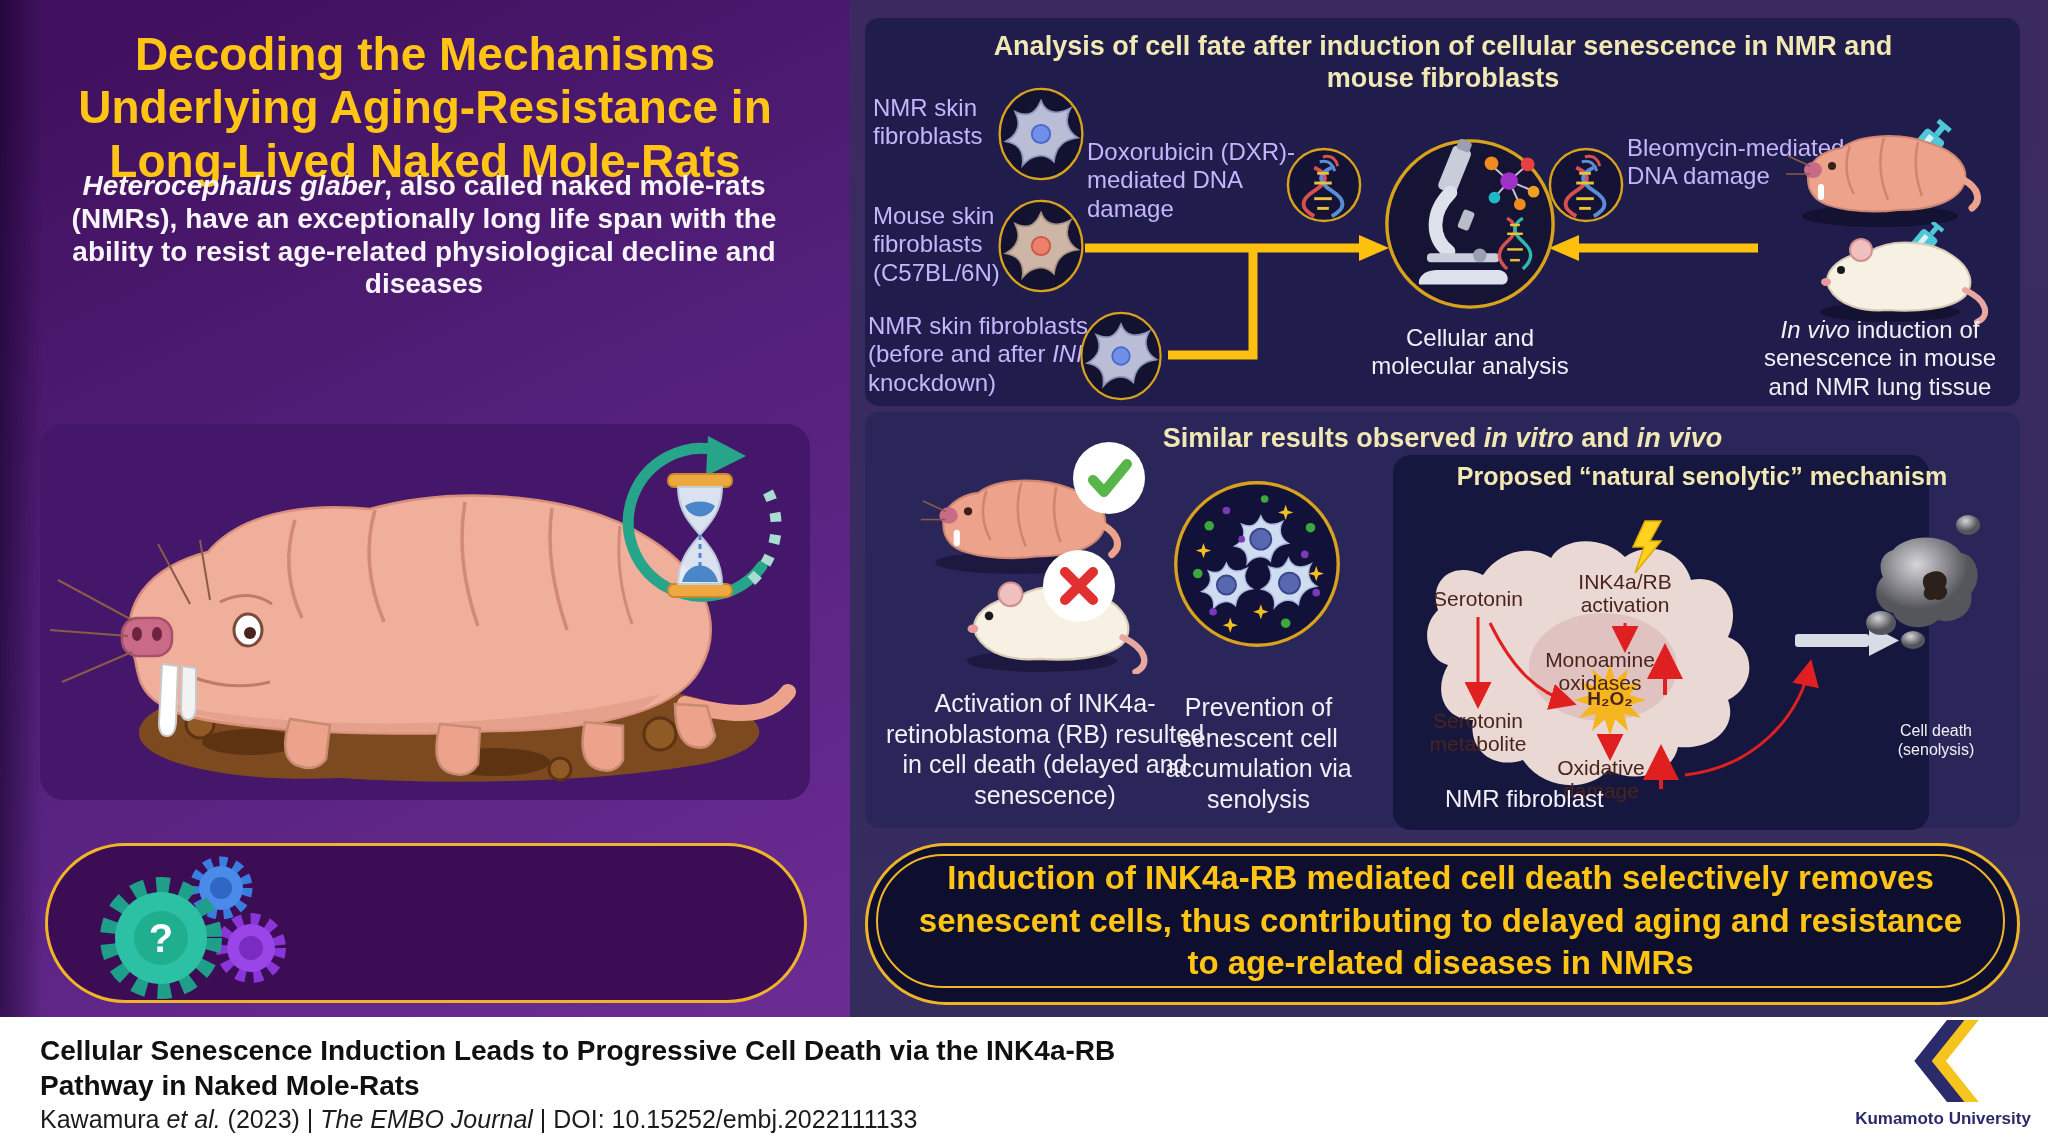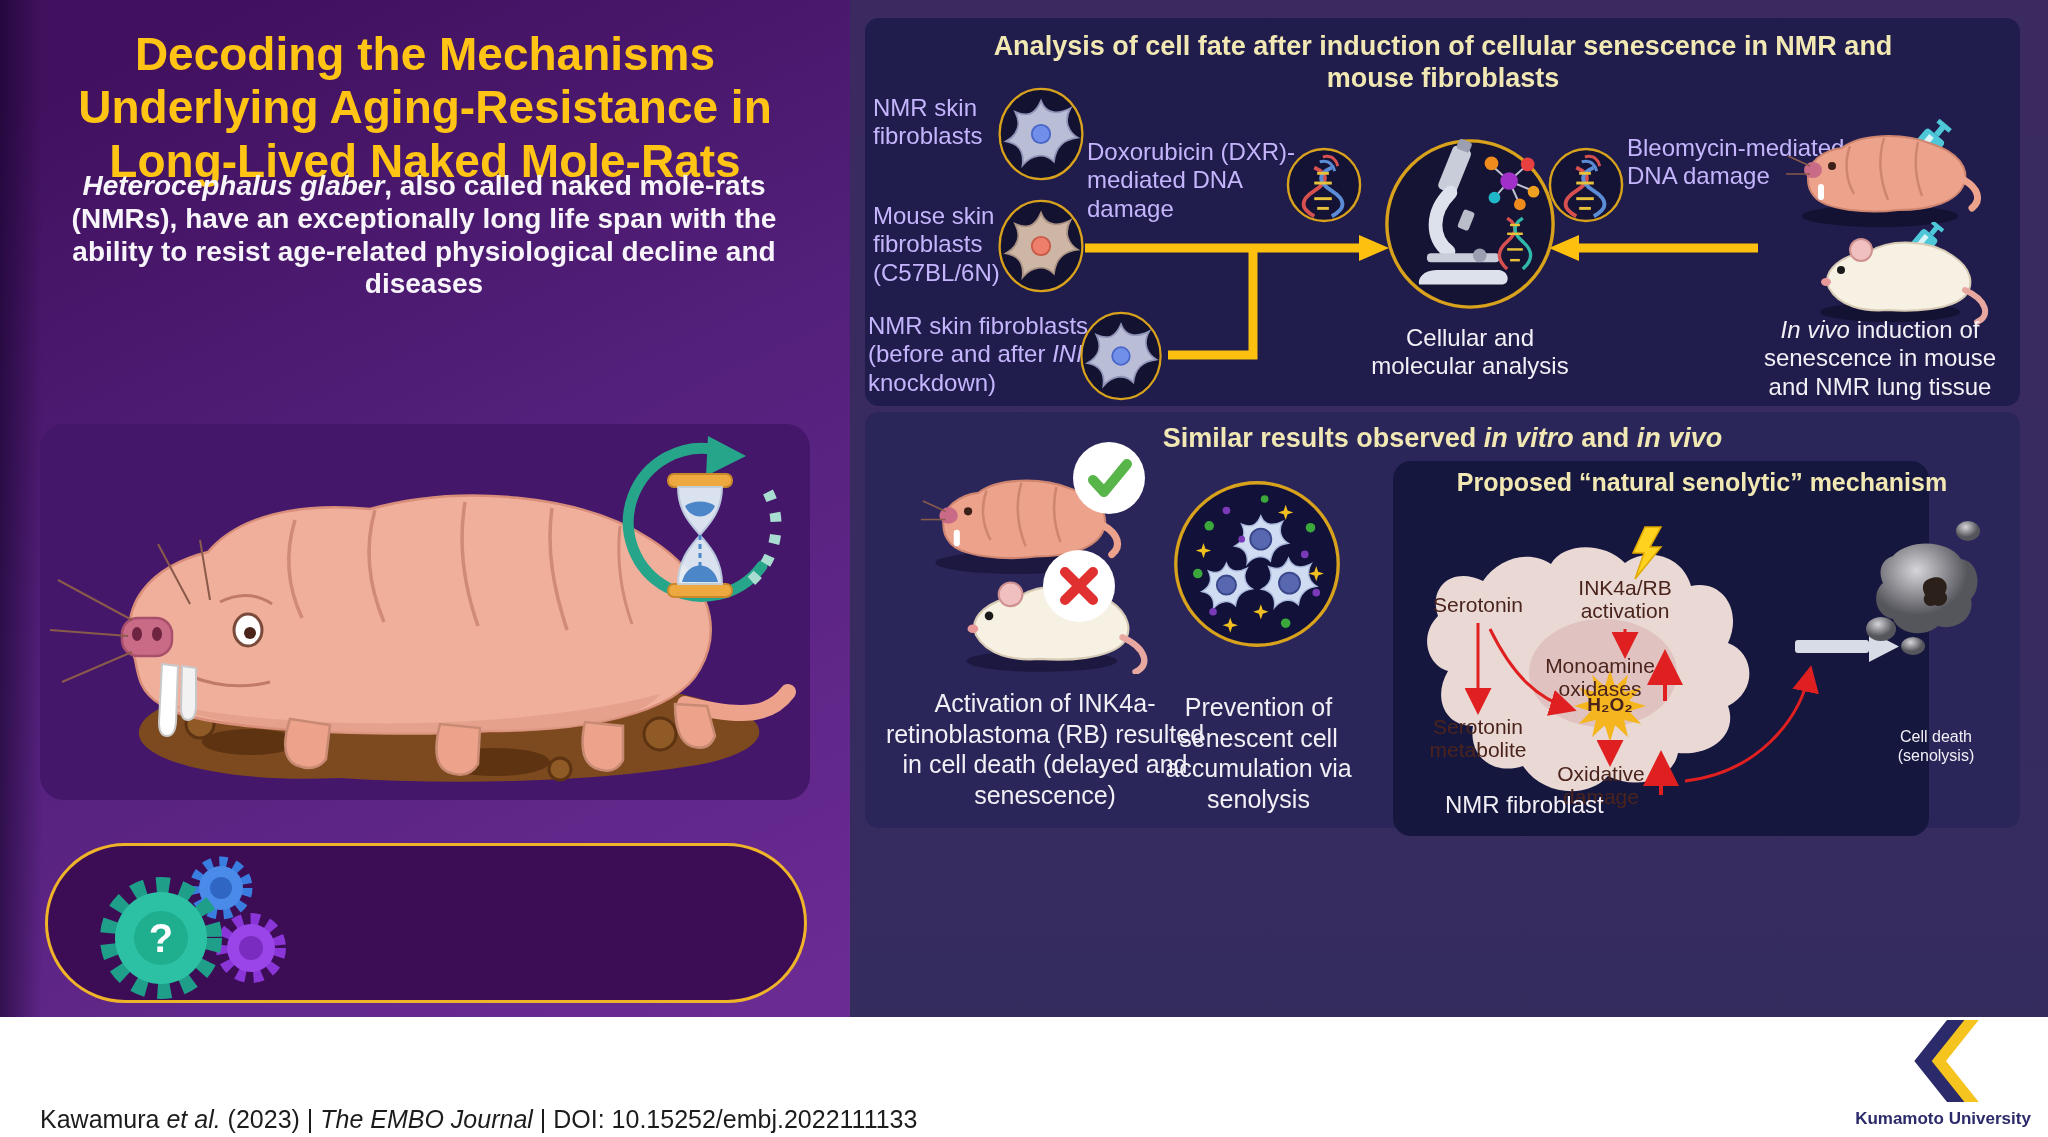--- a/index.html
+++ b/index.html
@@ -21,21 +21,21 @@
     background:#44176a;}
   #question-box{left:45px;top:843px;width:762px;height:160px;border-radius:82px;
     background:#3c0d55;border:3px solid #f0b429;box-sizing:border-box;}
   
   .panel{border-radius:14px;}
   #panel1{left:865px;top:18px;width:1155px;height:388px;background:#201c4b;}
   #panel2{left:865px;top:412px;width:1155px;height:416px;background:#2b2659;}
   .panel-title{color:#f1e8b4;font-weight:bold;font-size:27px;text-align:center;line-height:1.2;}
   .wlabel{color:#c4b5fd;font-size:24px;line-height:1.18;}
   .wlabel-c{color:#f2f0f6;font-size:24px;line-height:1.18;text-align:center;}
-  #mech-box{left:528px;top:49px;width:536px;height:375px;border-radius:18px;background:#16173e;}
+  #mech-box{left:528px;top:43px;width:536px;height:375px;border-radius:18px;background:#16173e;}
   .mech-label{color:#4a241c;font-size:21px;line-height:1.08;text-align:center;}
   #conclusion-box{left:865px;top:843px;width:1155px;height:162px;border-radius:82px;
     background:#0e0f2e;border:3px solid #f0b429;box-sizing:border-box;}
   #conclusion-inner{left:8px;top:8px;width:1129px;height:134px;border-radius:72px;
     border:2px solid #f0b429;box-sizing:border-box;display:flex;align-items:center;justify-content:center;}
   #conclusion-text{width:1080px;text-align:center;color:#ffc414;font-size:33px;
     font-weight:bold;line-height:1.3;}
   
   #footer{left:0;top:1017px;width:2048px;height:120px;background:#ffffff;}
   #footer-title{left:40px;top:16px;width:1080px;color:#101010;font-size:28px;
@@ -413,22 +413,28 @@
       <div class="abs mech-label" style="left:172px;top:116px;width:120px;">INK4a/RB activation</div>
       <div class="abs mech-label" style="left:149px;top:194px;width:116px;">Monoamine oxidases</div>
       <div class="abs mech-label" style="left:182px;top:234px;width:70px;font-weight:bold;font-size:19px;">H₂O₂</div>
       <div class="abs mech-label" style="left:28px;top:255px;width:114px;">Serotonin metabolite</div>
       <div class="abs mech-label" style="left:156px;top:302px;width:104px;">Oxidative damage</div>
       <div class="abs" style="left:52px;top:330px;width:220px;color:#f2f0f6;font-size:24px;">NMR fibroblast</div>
       <div class="abs" style="left:468px;top:266px;width:150px;text-align:center;color:#f2f0f6;font-size:16px;line-height:1.2;">Cell death (senolysis)</div>
     </div>
   </div>
 
+  <div id="conclusion-box" class="abs">
+    <div id="conclusion-inner" class="abs">
+      <div id="conclusion-text">Induction of INK4a-RB mediated cell death selectively removes senescent cells, thus contributing to delayed aging and resistance to age-related diseases in NMRs</div>
+    </div>
+  </div>
 
   <div id="footer" class="abs">
+    <div id="footer-title" class="abs">Cellular Senescence Induction Leads to Progressive Cell Death via the INK4a-RB Pathway in Naked Mole-Rats</div>
     <div id="footer-cite" class="abs"><span>Kawamura </span><i class="seg">et al.</i><span> (2023) | </span><i class="seg">The EMBO Journal</i><span> | DOI: 10.15252/embj.2022111133</span></div>
     <svg class="abs" style="left:1900px;top:1px" width="92" height="86" viewBox="0 0 90 84">
       <polygon points="60,2 28,42 60,82 77,82 45,42 77,2" fill="#f5c41e"></polygon>
       <polygon points="46,2 14,42 46,82 63,82 31,42 63,2" fill="#2b2a6a"></polygon>
     </svg>
     <div id="logo-text" class="abs">Kumamoto University</div>
   </div>
 
 </div>
 

